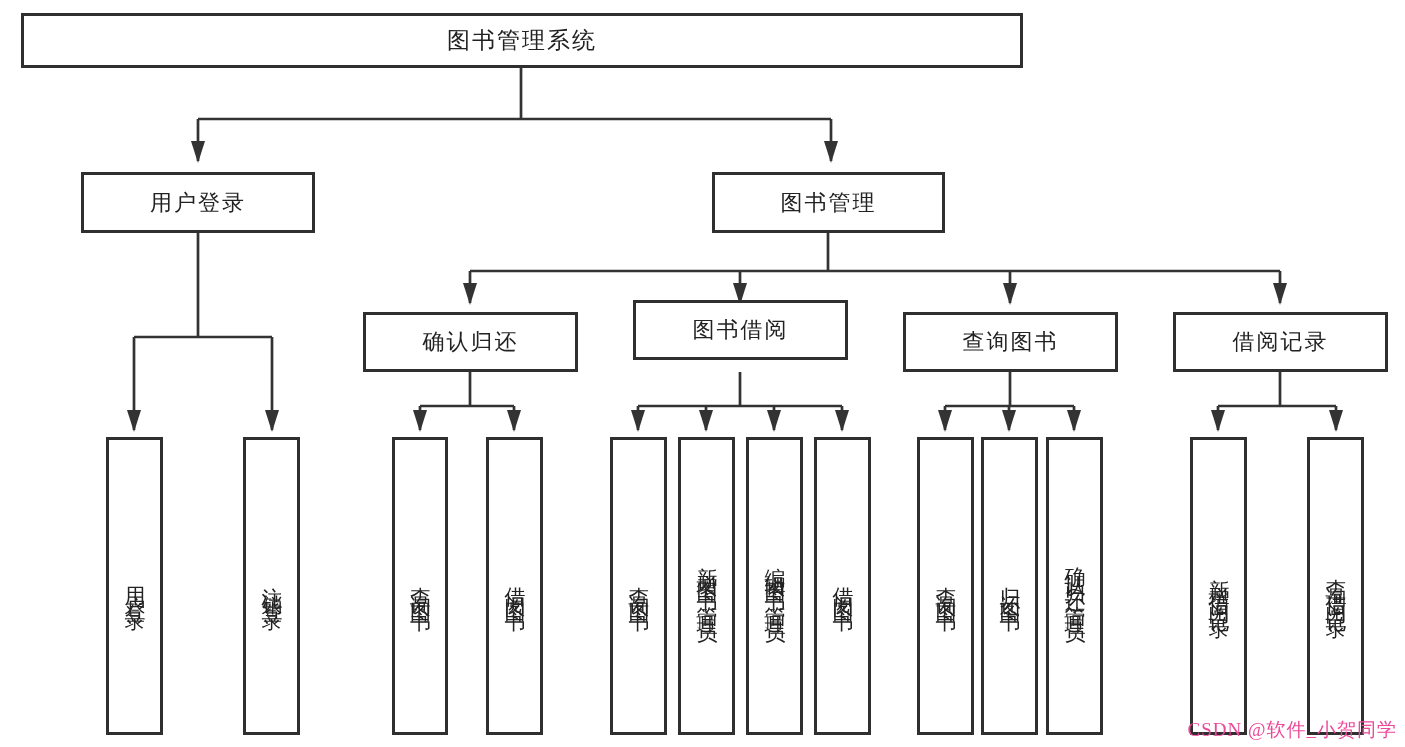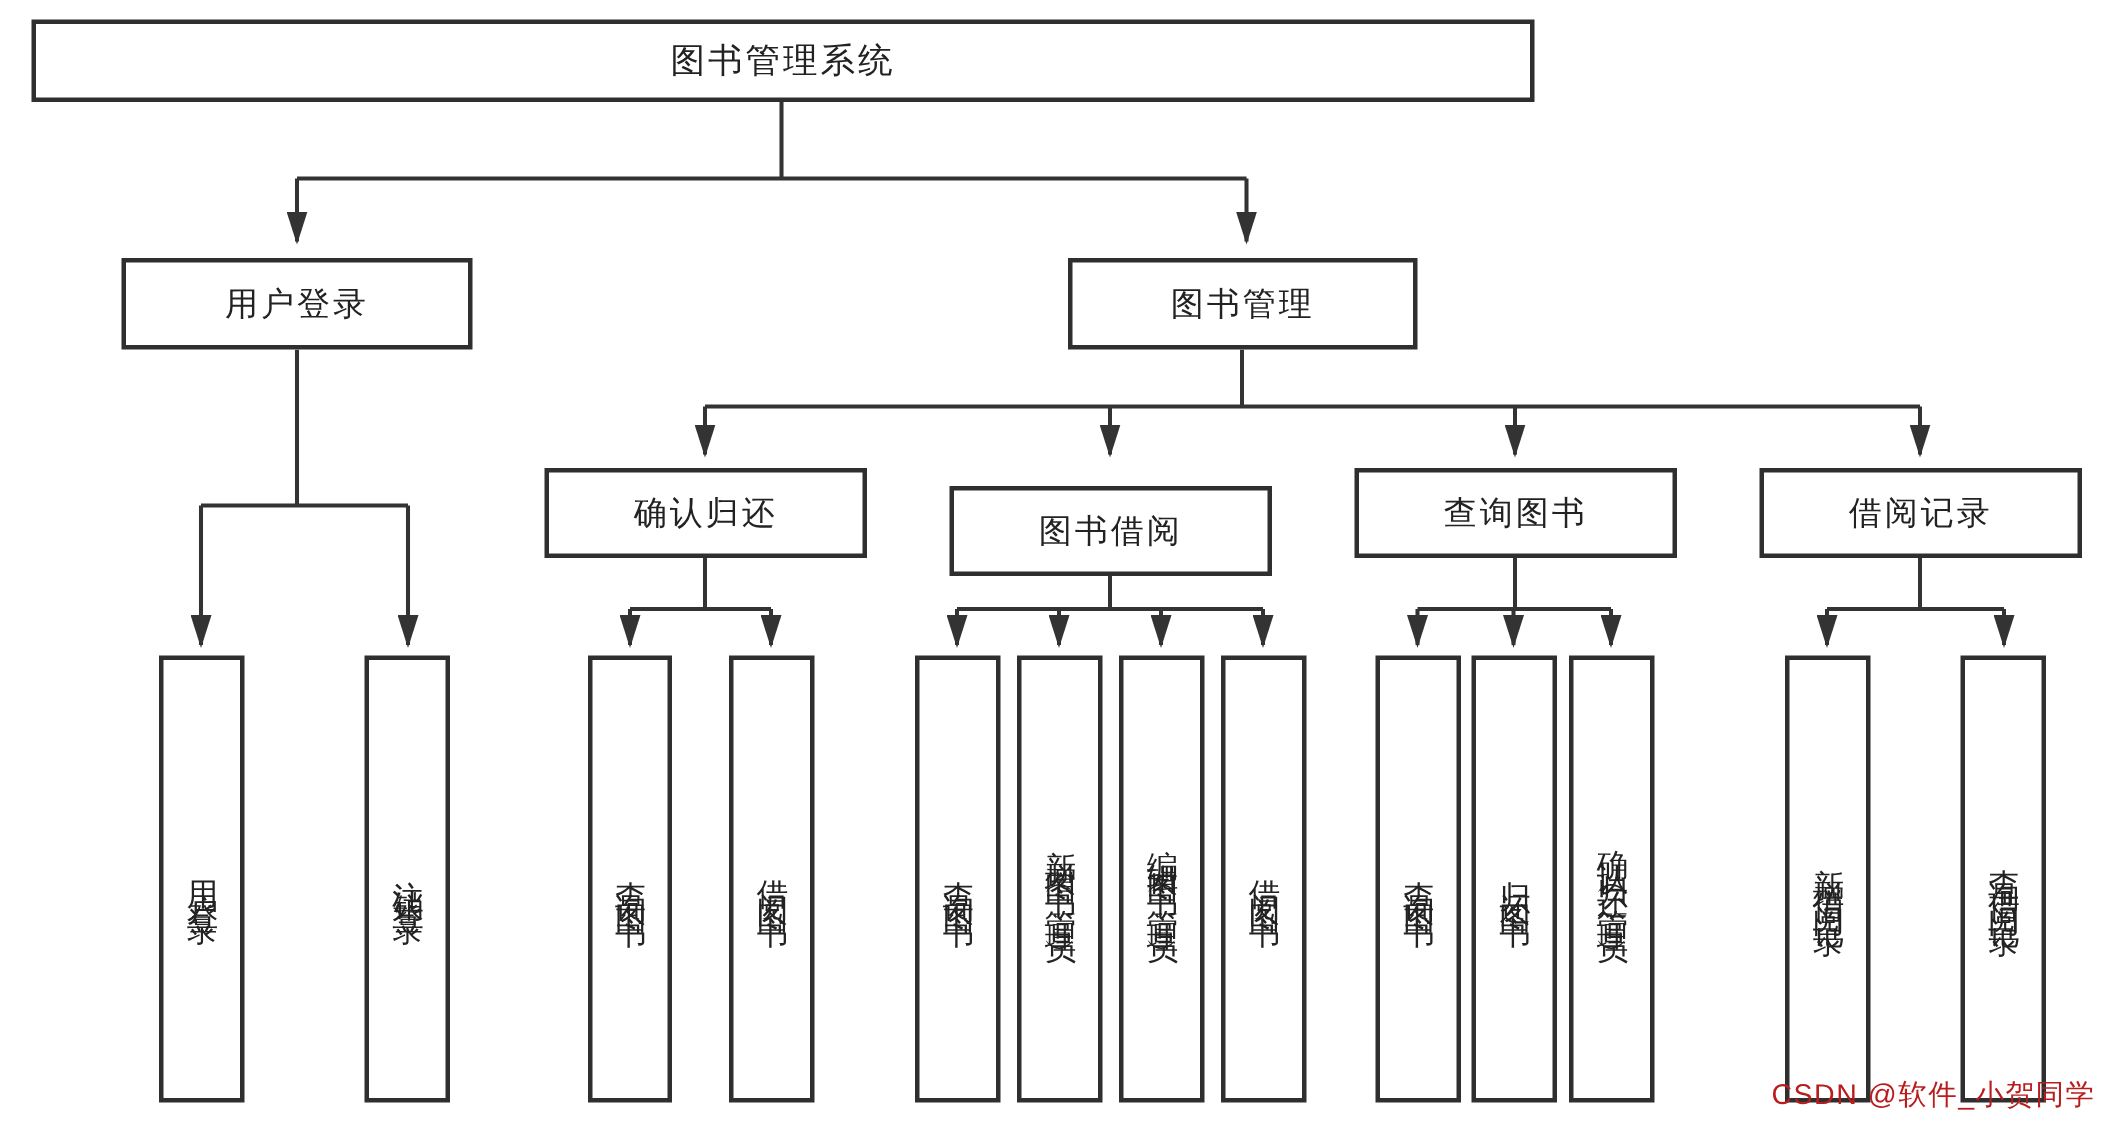--- a/index.html
+++ b/index.html
@@ -1,21 +1,21 @@
 <!DOCTYPE html>
 <html><head>
 <meta charset="utf-8">
 <style>
   html, body { margin: 0; padding: 0; background: #ffffff; }
   .stage {
     position: relative;
     width: 1405px;
     height: 747px;
     background: #ffffff;
-    font-family: Liberation Sans, sans-serif;
+    font-family: Liberation Serif, serif;
     overflow: hidden;
   }
   .connectors {
     position: absolute;
     left: 0; top: 0;
     z-index: 0;
   }
   .box {
     position: absolute;
     box-sizing: border-box;
@@ -42,21 +42,21 @@
     line-height: 1;
     color: #222222;
   }
   .leaf { top: 437px; width: 57px; height: 298px; }
   .watermark {
     position: absolute;
     right: 8px;
     bottom: 4px;
     font-size: 19px;
     letter-spacing: 1px;
-    color: #b91c1c;
+    color: #ec4899;
     z-index: 2;
     white-space: nowrap;
   }
 </style>
 </head>
 <body>
 
 <div class="stage">
 
   <svg class="connectors" width="1405" height="747" viewBox="0 0 1405 747">
@@ -116,21 +116,21 @@
   <div class="box" style="left:81px;top:172px;width:234px;height:61px">
     <span class="hlabel">用户登录</span>
   </div>
   <div class="box" style="left:712px;top:172px;width:233px;height:61px">
     <span class="hlabel">图书管理</span>
   </div>
 
   <div class="box" style="left:363px;top:312px;width:215px;height:60px">
     <span class="hlabel">确认归还</span>
   </div>
-  <div class="box" style="left:633px;top:324px;width:215px;height:60px">
+  <div class="box" style="left:633px;top:300px;width:215px;height:60px">
     <span class="hlabel">图书借阅</span>
   </div>
   <div class="box" style="left:903px;top:312px;width:215px;height:60px">
     <span class="hlabel">查询图书</span>
   </div>
   <div class="box" style="left:1173px;top:312px;width:215px;height:60px">
     <span class="hlabel">借阅记录</span>
   </div>
 
   <div class="box vbox leaf" style="left:106px">

